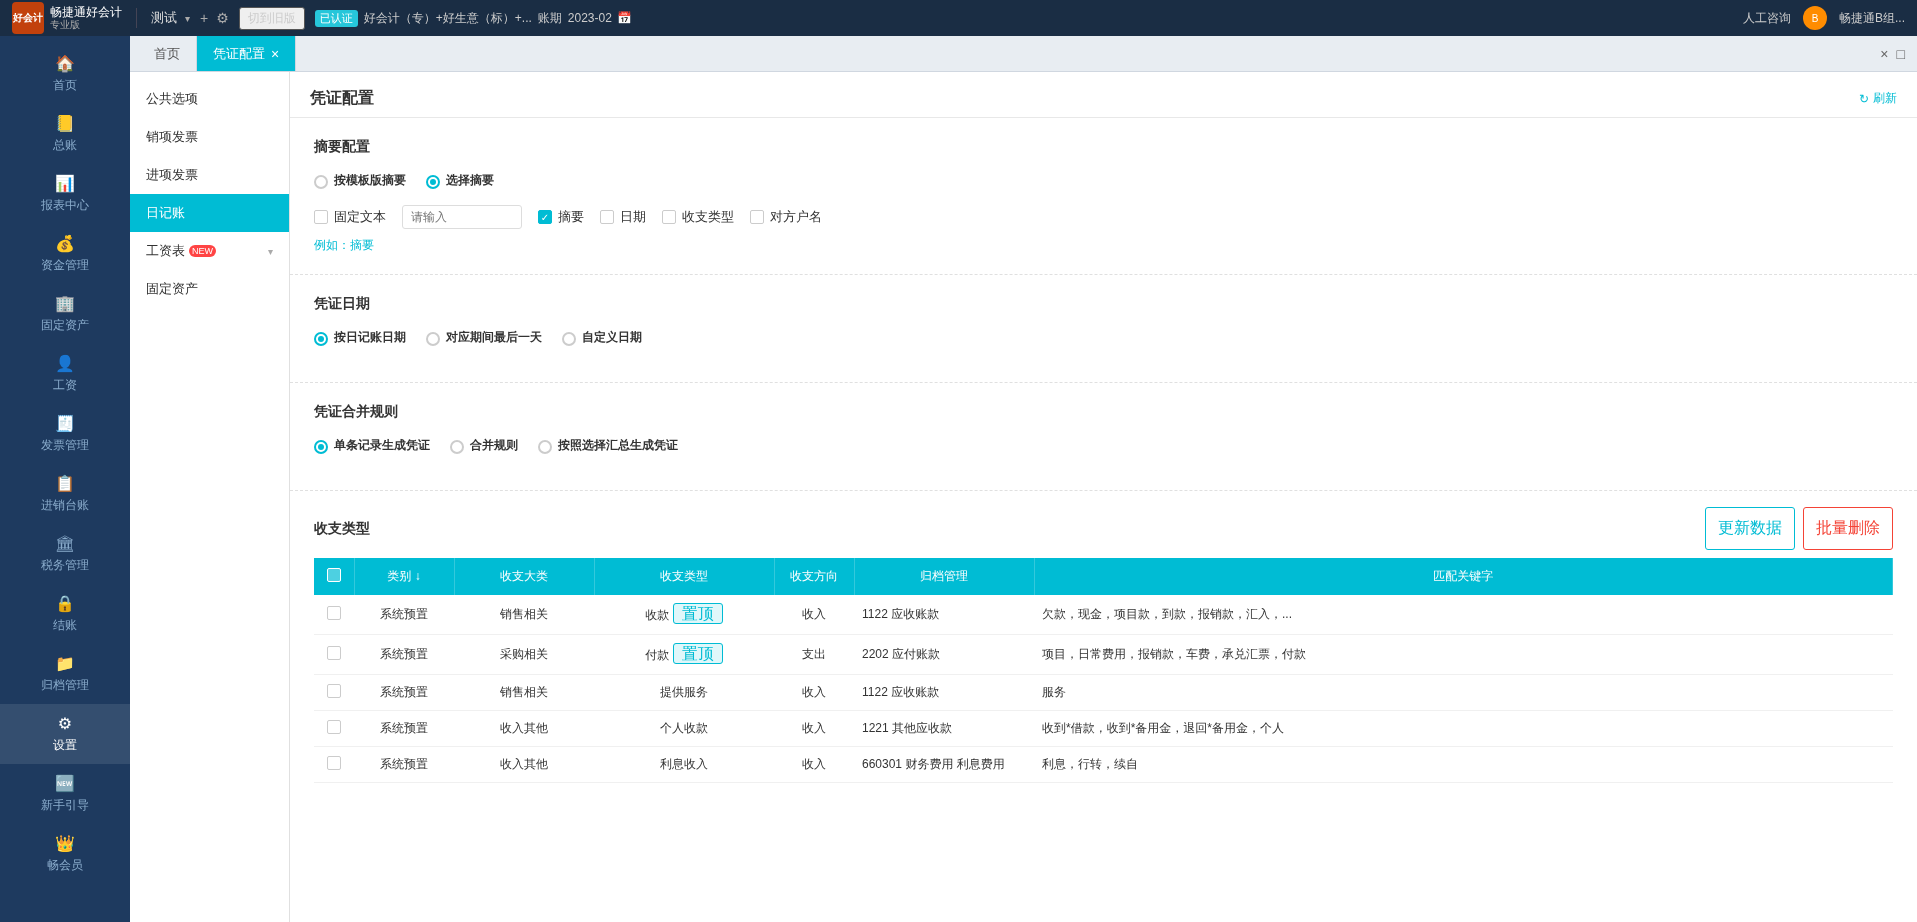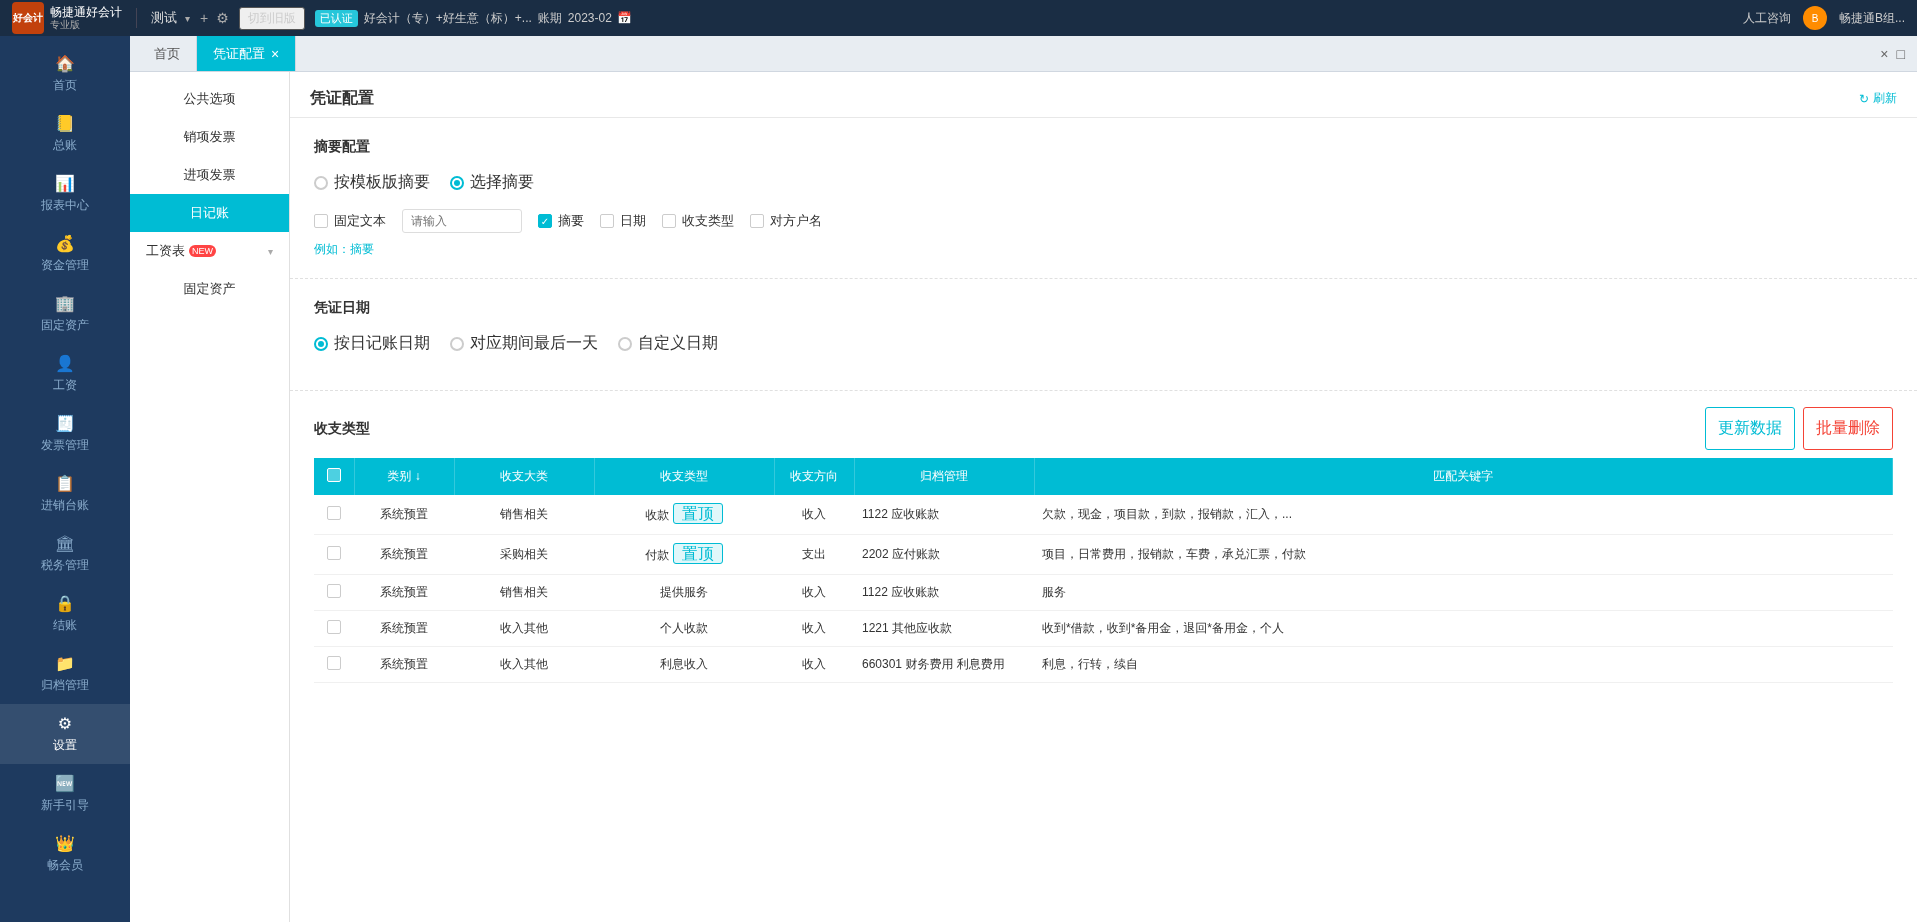--- a/index.html
+++ b/index.html
@@ -42,40 +42,40 @@
     .tab-close { font-size: 14px; cursor: pointer; }
     .tab-actions { margin-left: auto; display: flex; align-items: center; gap: 8px; padding-right: 4px; }
     .tab-action-btn { cursor: pointer; font-size: 14px; color: #666; }
 
     
     .page-content { flex: 1; overflow-y: auto; background: #f0f2f5; }
 
     
     .inner-layout { display: flex; min-height: 100%; }
     .sub-sidebar { width: 160px; background: white; flex-shrink: 0; padding-top: 8px; border-right: 1px solid #e0e0e0; }
-    .sub-sidebar-item { padding: 10px 16px; cursor: pointer; font-size: 13px; color: #333; display: flex; align-items: center; gap: 4px; justify-content: center; }
+    .sub-sidebar-item { padding: 10px 16px; cursor: pointer; font-size: 13px; color: #333; display: flex; align-items: center; gap: 4px; }
     .sub-sidebar-item.active { background: #00bcd4; color: white; }
     .sub-sidebar-item .new-badge { background: #f44; color: white; font-size: 9px; padding: 1px 3px; border-radius: 6px; }
     .sub-sidebar-item .arrow { margin-left: auto; color: #aaa; font-size: 10px; }
 
     
     .main-panel { flex: 1; padding: 0; background: white; }
 
     
     .page-header { padding: 16px 20px 8px; border-bottom: 1px solid #e8e8e8; display: flex; align-items: center; justify-content: space-between; }
     .page-title { font-size: 16px; font-weight: bold; color: #333; }
     .refresh-btn { color: #00bcd4; cursor: pointer; font-size: 12px; display: flex; align-items: center; gap: 4px; }
 
     
     .section { padding: 20px 24px; border-bottom: 1px dashed #e0e0e0; }
     .section-title { font-size: 14px; font-weight: bold; color: #333; margin-bottom: 16px; }
 
     
     .radio-group { display: flex; gap: 20px; align-items: center; margin-bottom: 16px; }
-    .radio-item { display: flex; align-items: center; gap: 6px; cursor: pointer; font-size: 16px; }
+    .radio-item { display: flex; align-items: flex-end; gap: 6px; cursor: pointer; font-size: 12px; font-weight: bold; }
     .radio-circle { width: 14px; height: 14px; border-radius: 50%; border: 2px solid #ccc; display: flex; align-items: center; justify-content: center; }
     .radio-circle.checked { border-color: #00bcd4; }
     .radio-circle.checked::after { content: ''; width: 6px; height: 6px; border-radius: 50%; background: #00bcd4; }
 
     
     .checkbox-row { display: flex; align-items: center; gap: 16px; flex-wrap: wrap; }
     .checkbox-item { display: flex; align-items: center; gap: 6px; cursor: pointer; font-size: 13px; }
     .checkbox-box { width: 14px; height: 14px; border: 1px solid #ccc; border-radius: 2px; display: flex; align-items: center; justify-content: center; }
     .checkbox-box.checked { background: #00bcd4; border-color: #00bcd4; color: white; font-size: 10px; }
     .text-input { border: 1px solid #ddd; border-radius: 3px; padding: 4px 8px; font-size: 12px; color: #aaa; width: 120px; outline: none; }
@@ -299,20 +299,37 @@
                 <div class="radio-circle"></div>
                 <span>对应期间最后一天</span>
               </label>
               <label class="radio-item">
                 <div class="radio-circle"></div>
                 <span>自定义日期</span>
               </label>
             </div>
           </div>
 
+          <div class="section">
+            <div class="section-title">凭证合并规则</div>
+            <div class="radio-group">
+              <label class="radio-item">
+                <div class="radio-circle checked"></div>
+                <span>单条记录生成凭证</span>
+              </label>
+              <label class="radio-item">
+                <div class="radio-circle"></div>
+                <span>合并规则</span>
+              </label>
+              <label class="radio-item">
+                <div class="radio-circle"></div>
+                <span>按照选择汇总生成凭证</span>
+              </label>
+            </div>
+          </div>
 
           <div>
             <div style="padding: 16px 24px 8px; display: flex; align-items: center; justify-content: space-between;">
               <span class="section-title" style="margin-bottom:0;">收支类型</span>
               <div style="display:flex; gap:8px;">
                 <button class="action-btn">更新数据</button>
                 <button class="action-btn danger">批量删除</button>
               </div>
             </div>
             <div class="table-container">

